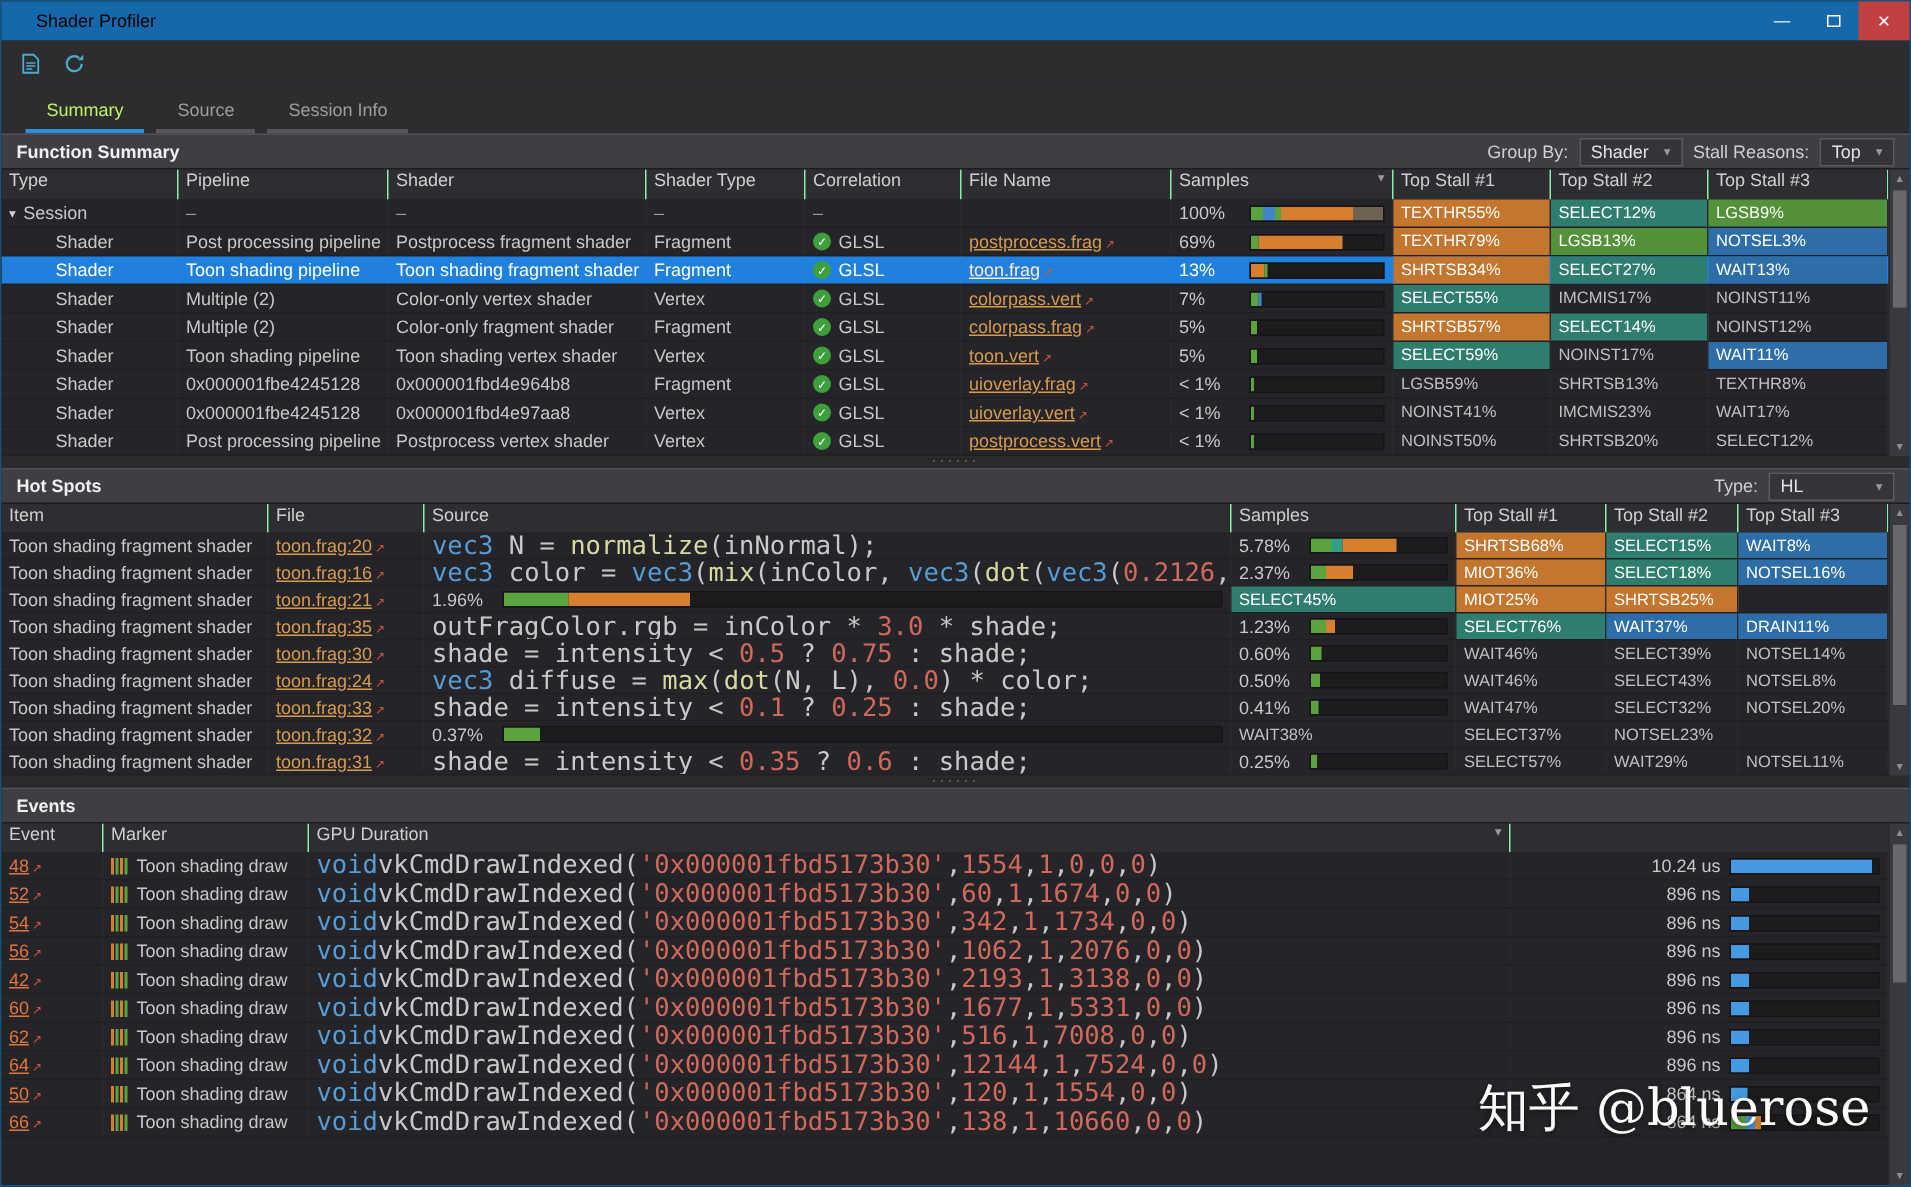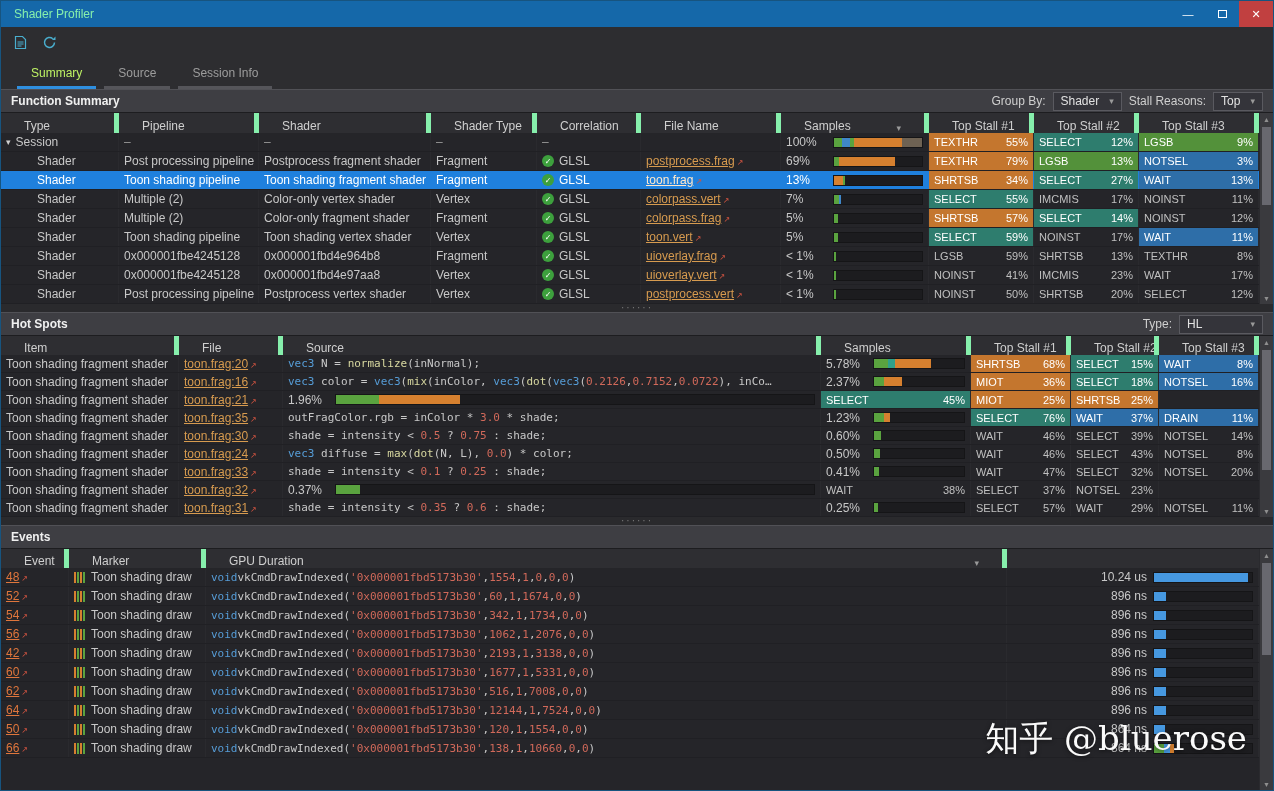--- a/index.html
+++ b/index.html
@@ -1,20 +1,20 @@
 <!DOCTYPE html>
 <html><head>
 <meta charset="utf-8">
 <style>
 *{box-sizing:border-box}
 html,body{margin:0;padding:0}
 body{width:1274px;height:791px;background:#252528;font-family:"Liberation Sans",sans-serif;font-size:12px;color:#c8c8c8;overflow:hidden}
 .app{width:100%;height:100%;display:flex;flex-direction:column;position:relative;border:1px solid #17547f}
 .titlebar{height:26px;background:#1568a9;display:flex;align-items:center;flex:none}
-.title{color:#86efac;padding-left:13px}
+.title{color:#000000;padding-left:23px}
 .winbtns{margin-left:auto;display:flex;height:100%}
 .wbtn{width:34px;display:flex;align-items:center;justify-content:center;color:#fff;font-size:11px;cursor:default}
 .wbtn.close{background:#c14040}
 .maxbox{width:9px;height:8px;border:1px solid #fff;display:inline-block}
 .toolbar{height:30px;background:#2d2d30;display:flex;align-items:center;gap:14px;padding:0 12px;flex:none}
 .toolbtn{display:flex;align-items:center;cursor:default}
 .tabs{height:32px;background:#2d2d30;display:flex;align-items:flex-end;gap:8px;padding:0 0 0 16px;flex:none}
 .tab{padding:5px 14px 6px;color:#9d9d9d;border-bottom:3px solid #55555a;cursor:default}
 .tab.active{color:#bef264;border-bottom-color:#2f8fdf}
 .secbar{height:24px;background:#3e3e43;border-top:1px solid #515156;border-bottom:1px solid #1d1d20;display:flex;align-items:center;padding:0 10px;gap:8px;flex:none}
@@ -24,45 +24,45 @@
 .dd{background:#34343a;border:1px solid #5a5a60;height:19px;display:flex;align-items:center;gap:10px;padding:0 7px;color:#e2e2e2;cursor:default}
 .ddarrow{color:#9a9a9a;font-size:9px}
 .searchwrap{padding:5px 6px;background:#2a2a2e;flex:none}
 .search{width:100%;height:20px;background:#333338;border:1px solid #46464c;color:#cccccc;padding:0 7px;font-size:12px;font-family:inherit;outline:none}
 .search::placeholder{color:#8a8a8a}
 .tablewrap{display:flex;flex:none;background:#252529}
 .evwrap{flex:1;overflow:hidden}
 .tbl{flex:1;min-width:0;overflow:hidden}
 .thead{background:#2e2e32;height:20px}
 .thead.h19{height:19px}
-.hcell{display:flex;align-items:flex-end;padding:0 23px;border-right:5px solid #86efac;color:#cfcfcf;overflow:hidden;white-space:nowrap}
+.hcell{display:flex;align-items:flex-start;padding:0 5px;border-right:1px solid #86efac;color:#cfcfcf;overflow:hidden;white-space:nowrap}
 .sorticon{margin-left:auto;color:#9a9a9a;font-size:9px}
 .fsgrid{display:grid;grid-template-columns:118px 140px 172px 106px 104px 140px 148px 105px 105px 1fr}
 .hsgrid{display:grid;grid-template-columns:178px 104px 1fr 150px 100px 88px 100px}
 .evgrid{display:grid;grid-template-columns:68px 137px 1fr 252px}
 .row{height:19px;background:#252529;border-bottom:1px solid #202024}
 .row.h18{height:18px}
 .row .cell{display:flex;align-items:center;padding:0 5px;overflow:hidden;white-space:nowrap;border-right:1px solid #2a2a2e;height:100%}
 .dim{color:#9a9a9a}
 .typecell.child{padding-left:36px}
 .expander{margin-right:5px;font-size:9px;color:#d0d0d0}
 .check{width:12px;height:12px;border-radius:50%;background:#3da03d;color:#fff;font-size:8px;display:inline-flex;align-items:center;justify-content:center;margin-right:5px;flex:none}
 .linkwrap{display:inline-flex;align-items:baseline;cursor:default}
 .flink{color:#d79b4f;text-decoration:underline}
 .elink{color:#e0763c;text-decoration:underline}
 .extarrow{color:#cf5340;font-size:8px;margin-left:2px}
 .samples .pct{width:42px;text-align:left;margin-right:5px;flex:none}
 .bartrack{flex:1;height:11px;background:#1c1c1f;border:1px solid #151517;display:flex;overflow:hidden}
 .barseg{height:100%;flex:none}
-.stall{justify-content:space-between;font-size:11px;color:#c0c0c0}
+.stall{justify-content:flex-start;font-size:11px;color:#c0c0c0}
 .stall.colored{color:#ffffff}
 .sel{background:#1f80dd}
 .sel .cell{color:#fff;border-right-color:#1f80dd}
 .sel .flink{color:#ffe9cd}
-.code{font-family:"DejaVu Sans Mono",monospace;font-size:11px}
+.code{font-family:"DejaVu Sans Mono",monospace;font-size:17px}
 .tk-k{color:#569cd6}.tk-f{color:#d8d8a0}.tk-n{color:#d1695a}.tk-s{color:#d1695a}.tk-p{color:#c8c8c8}
 .splitter{height:8px;background:#2a2a2d;display:flex;align-items:center;justify-content:center;color:#7c7c7c;font-size:10px;letter-spacing:2px;line-height:4px;flex:none}
 .vscroll{width:14px;background:#3a3a3e;position:relative;flex:none;border-left:1px solid #2a2a2e}
 .varrow{height:12px;display:flex;align-items:center;justify-content:center;color:#8f8f8f;font-size:7px}
 .varrow.bottom{position:absolute;bottom:0;left:0;right:0}
 .vthumb{position:absolute;left:2px;right:2px;background:#68686f}
 .marker .mkicon{display:inline-flex;gap:1px;margin-right:6px}
 .mkstripe{width:2px;height:11px;display:inline-block}
 .dur .durval{flex:1;text-align:right;margin-right:6px}
 .dur .bartrack{flex:none;width:100px}

